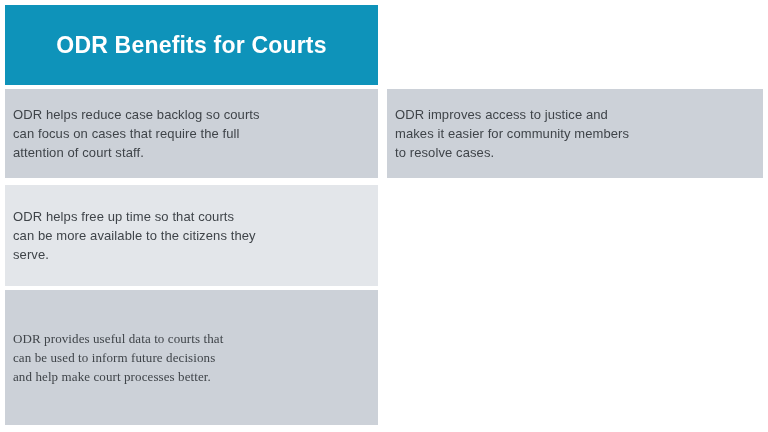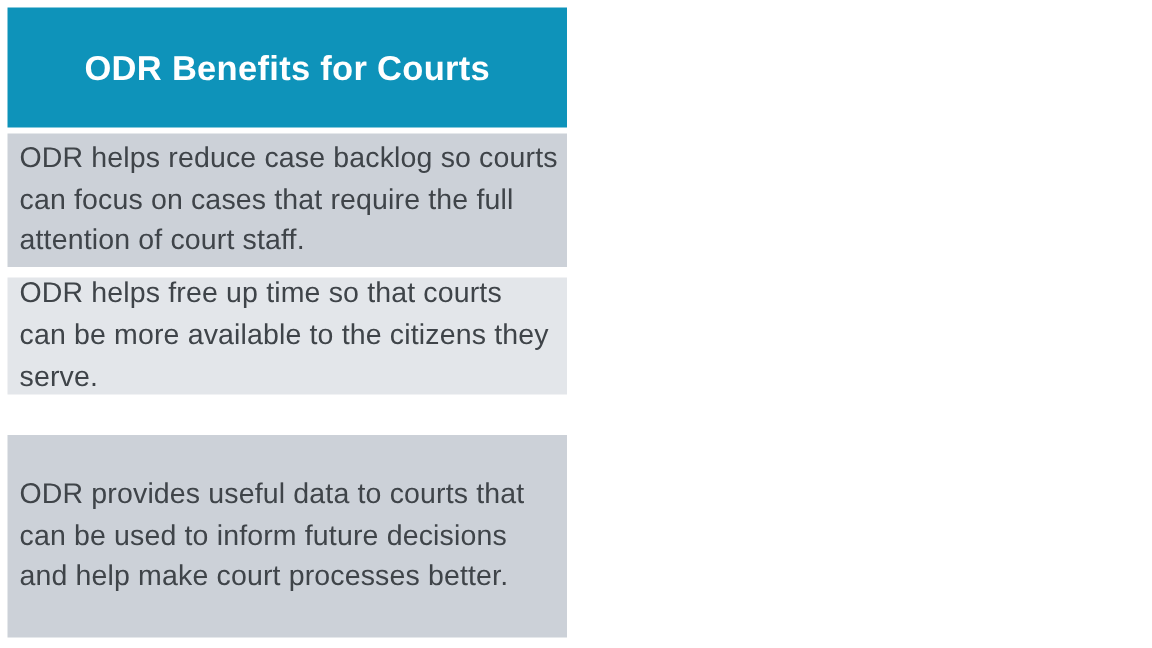--- a/index.html
+++ b/index.html
@@ -29,55 +29,60 @@
     position: absolute;
     display: flex;
     align-items: center;
   }
   
   .col-l { left: 5px;   width: 373px; }
   .col-r { left: 387px; width: 376px; }
   
   .row-h { top: 5px;   height: 80px;  background: var(--header-bg); justify-content: center; }
   .row-1 { top: 89px;  height: 89px;  background: var(--row-dark-bg); }
-  .row-2 { top: 185px; height: 78px; background: var(--row-light-bg); }
-  .row-3 { top: 290px; height: 135px; background: var(--row-dark-bg); }
+  .row-2 { top: 185px; height: 101px; background: var(--row-light-bg); }
+  .row-3 { top: 290px; height: 135px; background: var(--row-dark-bg); font-family: Liberation Serif, serif; }
 
   .header-label {
     color: var(--header-text);
     font-size: 23px;
     font-weight: bold;
     text-align: center;
     letter-spacing: 0.2px;
     padding: 0 6px;
   }
   .body-text {
     margin: 0;
     padding: 0 2px 0 8px;
     color: var(--body-text);
-    font-size: 19px;
+    font-size: 13px;
     line-height: 1.47;
     white-space: pre-line;
     letter-spacing: 0.1px;
   }
 </style>
 </head>
 <body>
 
 <div class="stage">
 
   <div class="cell col-l row-h">
     <div class="header-label">ODR Benefits for Courts</div>
   </div>
 
   <div class="cell col-l row-1">
     <p class="body-text">ODR helps reduce case backlog so courts
 can focus on cases that require the full
 attention of court staff.</p>
   </div>
+  <div class="cell col-r row-1">
+    <p class="body-text">ODR improves access to justice and
+makes it easier for community members
+to resolve cases.</p>
+  </div>
 
   <div class="cell col-l row-2">
     <p class="body-text">ODR helps free up time so that courts
 can be more available to the citizens they
 serve.</p>
   </div>
 
   <div class="cell col-l row-3">
     <p class="body-text">ODR provides useful data to courts that
 can be used to inform future decisions

